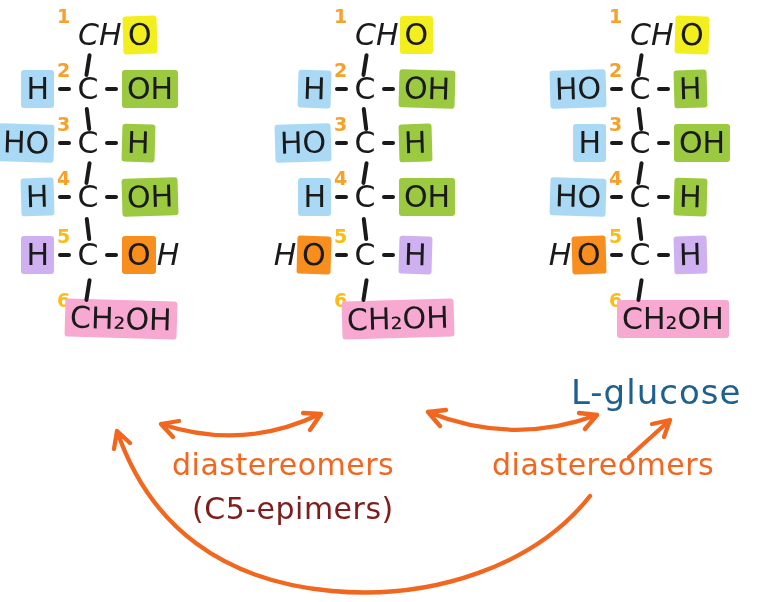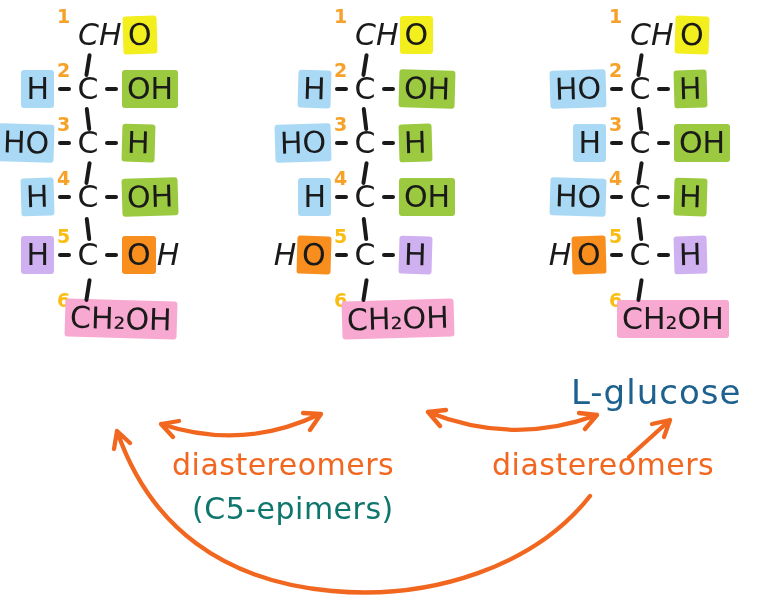--- a/index.html
+++ b/index.html
@@ -212,21 +212,21 @@
       <div class="bond" style="top: 51px; transform: rotate(9deg);"></div>
       <div class="bond" style="top: 105px; transform: rotate(-7deg);"></div>
       <div class="bond" style="top: 159px; transform: rotate(9deg);"></div>
       <div class="bond" style="top: 215px; transform: rotate(-7deg);"></div>
       <div class="bond" style="top: 276px; transform: rotate(9deg);"></div>
     </div>
 
   <span class="mol-label" id="lbl-g" style="color: rgb(30, 97, 143);">L-glucose</span>
 
   <span class="annot" id="t-dia-l" style="color: rgb(242, 103, 31);">diastereomers</span>
-  <span class="annot" id="t-epi" style="color: #0f766e;">(C5-epimers)</span>
+  <span class="annot" id="t-epi" style="color: #7f1d1d;">(C5-epimers)</span>
   <span class="annot" id="t-dia-r" style="color: rgb(242, 103, 31);">diastereomers</span>
 
   <svg id="arrows" width="768" height="602" viewBox="0 0 768 602">
     <g fill="none" stroke-width="4.3" stroke-linecap="round" stroke-linejoin="round" stroke="#f2671f">
       <path d="M 161 424 Q 243 451 320 414 M 173 437 L 161 424 L 179 421 M 303 413 L 321 414 L 310 430"></path>
       <path d="M 428 412 Q 513 446 597 415 M 440 426 L 428 412 L 446 410 M 579 413 L 597 415 L 585 429"></path>
       <path d="M 629 457 L 670 420 M 652 424 L 670 420 L 664 437"></path>
       <path d="M 590 496 C 535 566 432 600 332 591 C 223 581 150 527 117 431 M 114 449 L 117 431 L 130 443"></path>
     </g>
   </svg>

